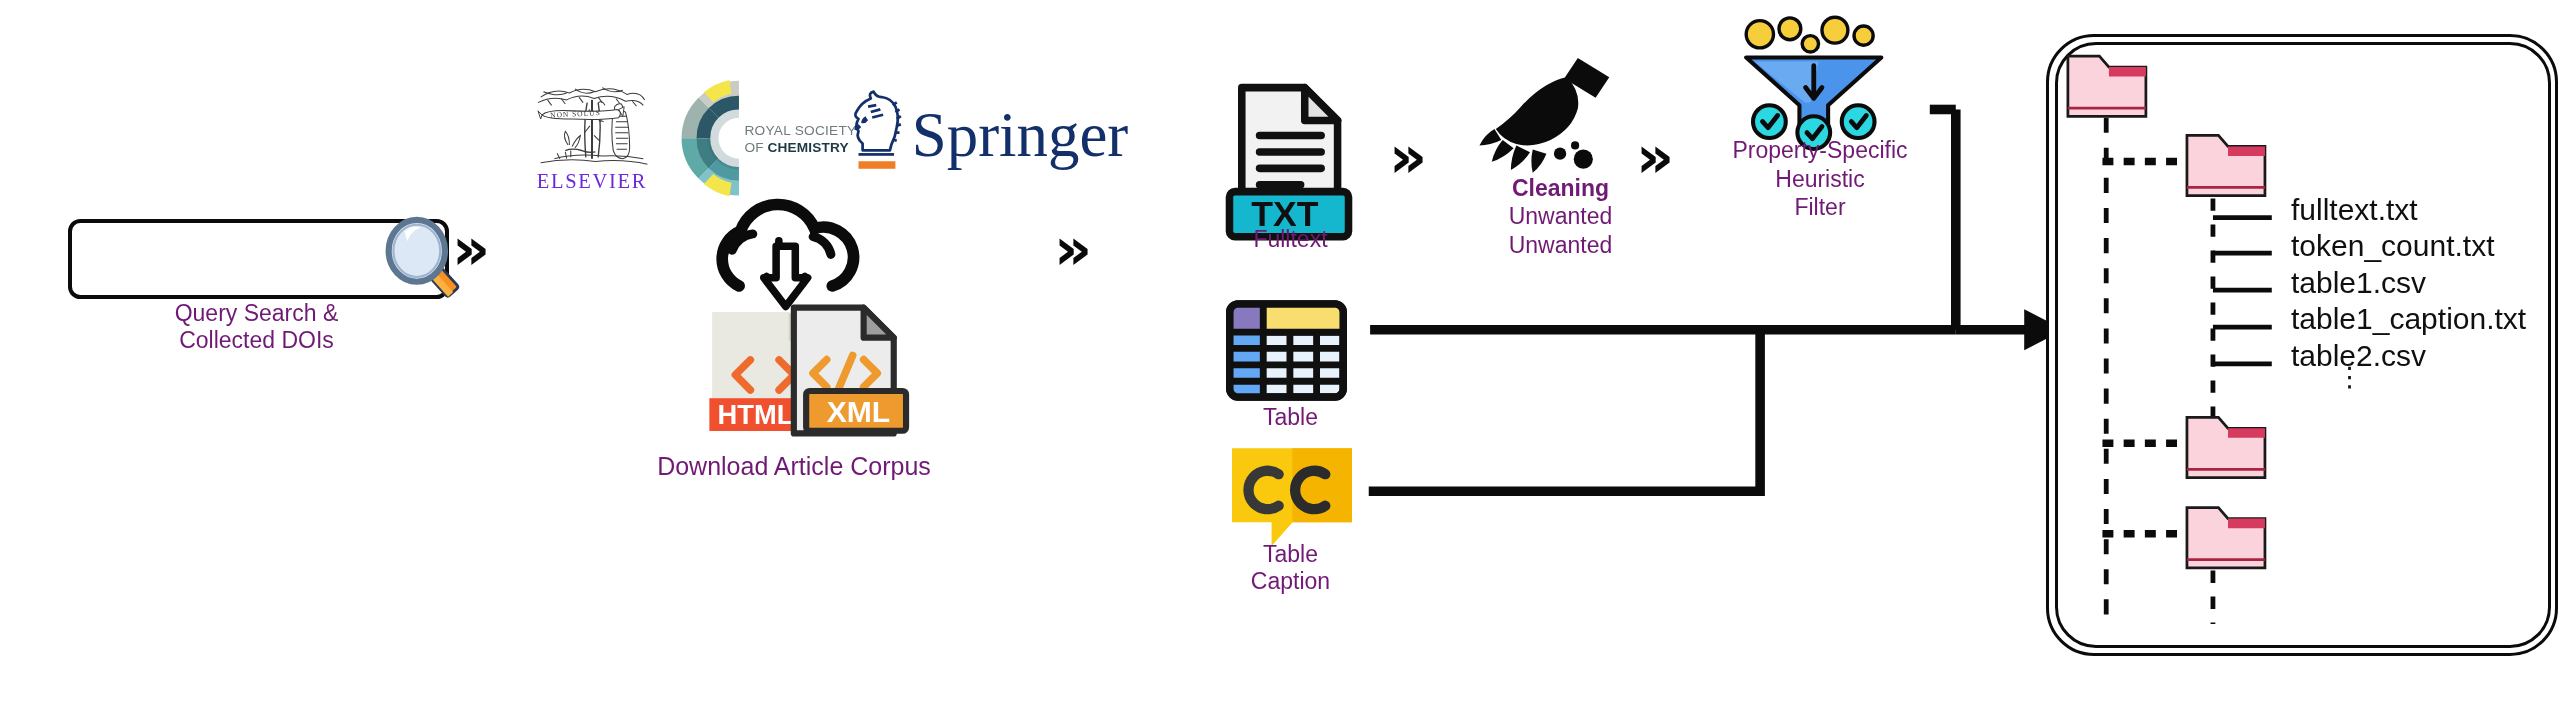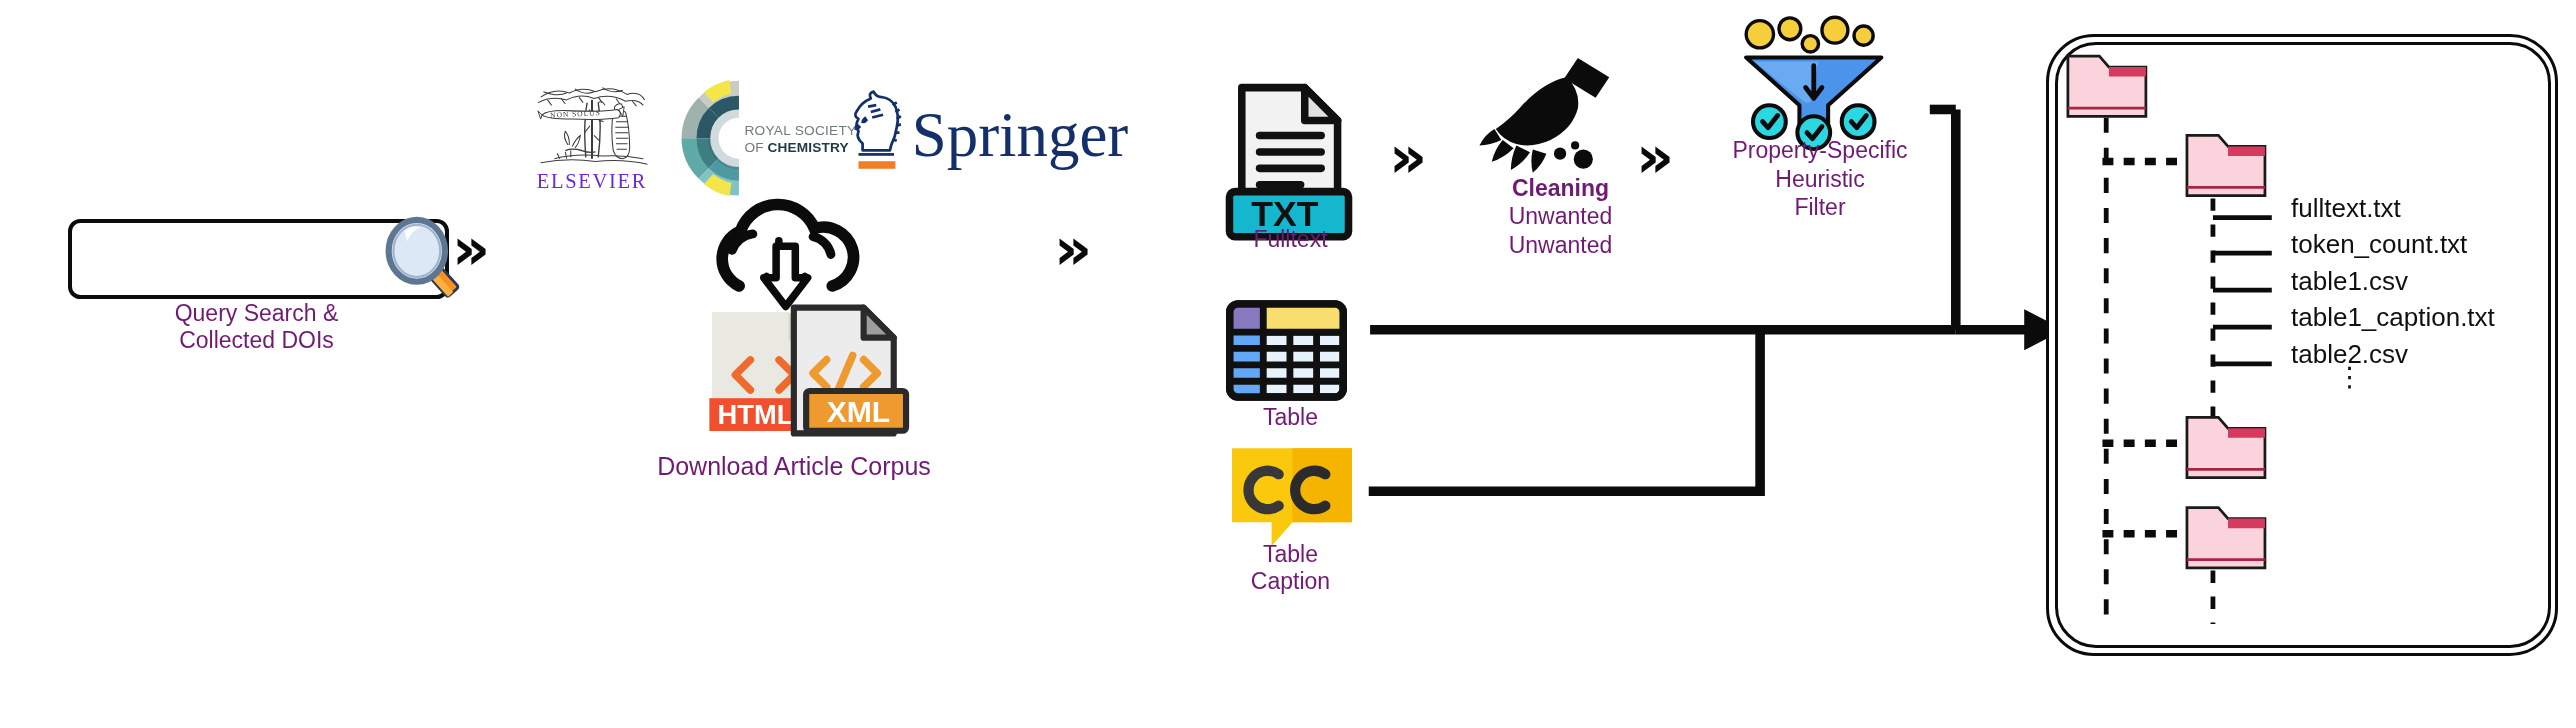--- a/index.html
+++ b/index.html
@@ -23,21 +23,21 @@
   .lbl-big{font-size:25px;}
   .chev{
     font-family:"DejaVu Sans", sans-serif;
     font-size:59px;
     font-weight:700;
     color:#0a0a0a;
     line-height:1;
     letter-spacing:-4.1px;
   }
   .treefile{
-    font-size:26px;
+    font-size:30px;
     color:#101010;
     white-space:nowrap;
     font-family:"Liberation Sans", sans-serif;
   }
   .dots{
     font-size:27px;letter-spacing:1.4px;color:#111;
     font-family:"Liberation Sans", sans-serif;
   }
   svg{display:block;overflow:visible;}
 </style>

